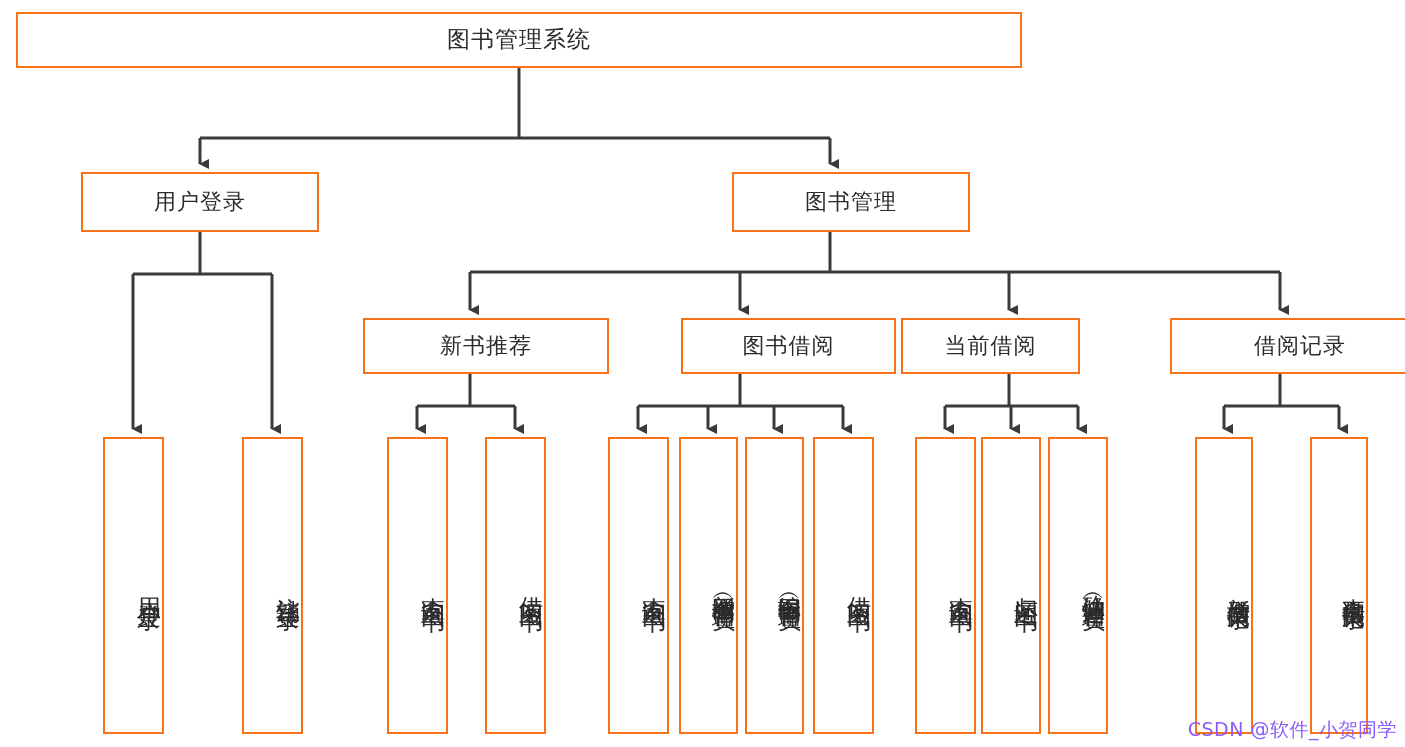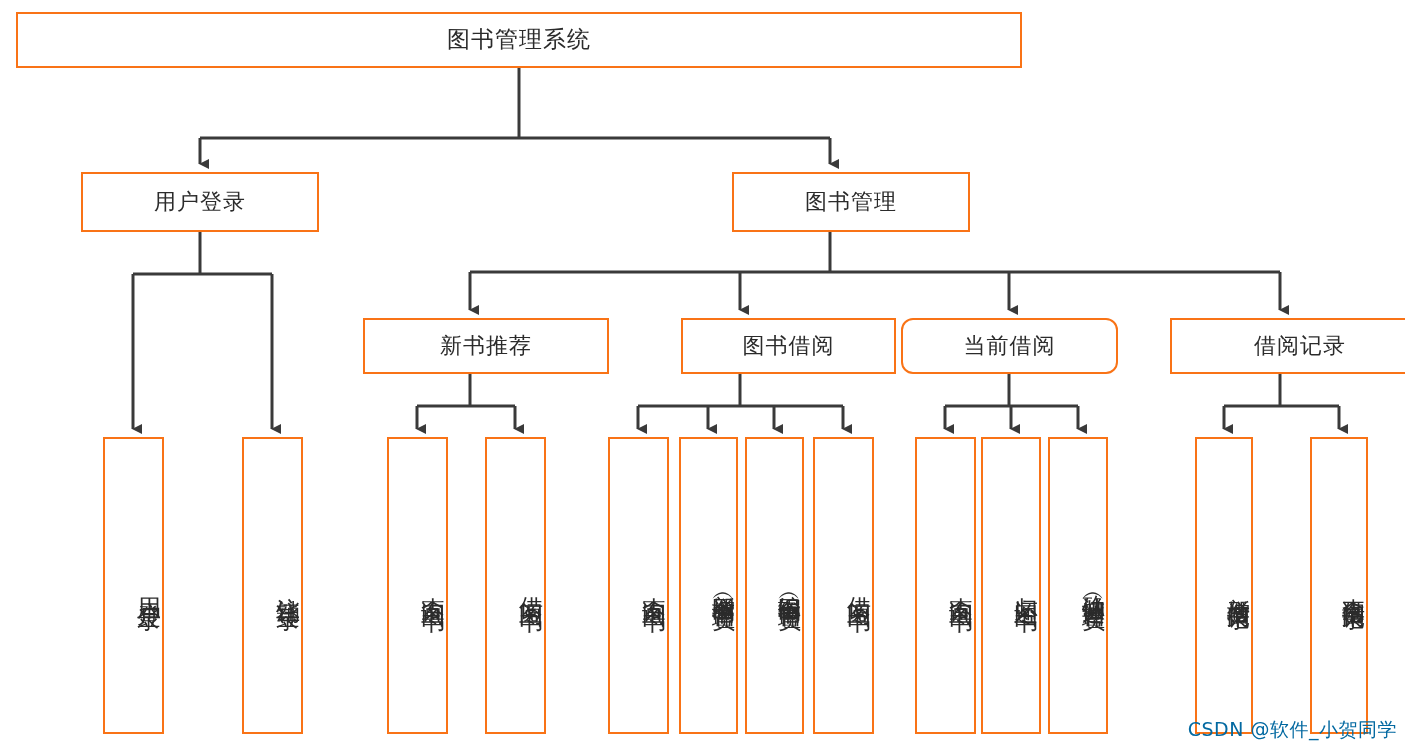--- a/index.html
+++ b/index.html
@@ -57,21 +57,21 @@
     top: 0;
     width: 1405px;
     height: 747px;
     pointer-events: none;
   }
   .watermark {
     position: absolute;
     right: 8px;
     bottom: 4px;
     font-size: 19px;
-    color: #0369a1;
+    color: #8b5cf6;
     letter-spacing: 0.5px;
     font-family: "DejaVu Sans", "Liberation Sans", sans-serif;
     white-space: nowrap;
   }
 </style>
 </head>
 <body>
 
 <div id="canvas">
 
@@ -125,21 +125,21 @@
     </g>
   </svg>
 
   <div class="node horiz root" style="left:16px; top:12px; width:1006px; height:56px;">图书管理系统</div>
 
   <div class="node horiz" style="left:81px; top:172px; width:238px; height:60px;">用户登录</div>
   <div class="node horiz" style="left:732px; top:172px; width:238px; height:60px;">图书管理</div>
 
   <div class="node horiz" style="left:363px; top:318px; width:246px; height:56px;">新书推荐</div>
   <div class="node horiz" style="left:633px; top:318px; width:215px; height:56px;margin-left:48px;">图书借阅</div>
-  <div class="node horiz" style="left:901px; top:318px; width:217px; height:56px;border-radius:12px;">当前借阅</div>
+  <div class="node horiz" style="left:901px; top:318px; width:179px; height:56px;">当前借阅</div>
   <div class="node horiz" style="left:1170px; top:318px; width:260px; height:56px;">借阅记录</div>
 
   <div class="node vert" style="left:103px; top:437px; width:61px; height:297px;">用户登录</div>
   <div class="node vert" style="left:242px; top:437px; width:61px; height:297px;">注销登录</div>
 
   <div class="node vert" style="left:387px; top:437px; width:61px; height:297px;">查询图书</div>
   <div class="node vert" style="left:485px; top:437px; width:61px; height:297px;">借阅图书</div>
 
   <div class="node vert" style="left:608px; top:437px; width:61px; height:297px;">查询图书</div>
   <div class="node vert tall" style="left:679px; top:437px; width:59px; height:297px;">新增图书（管理员）</div>

